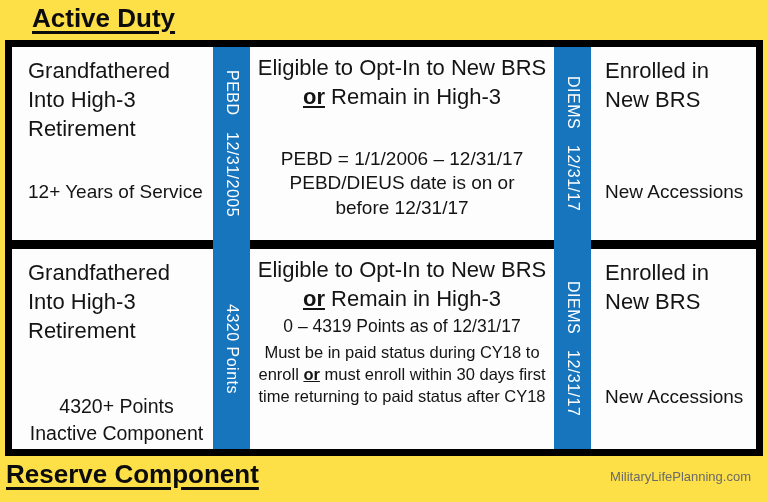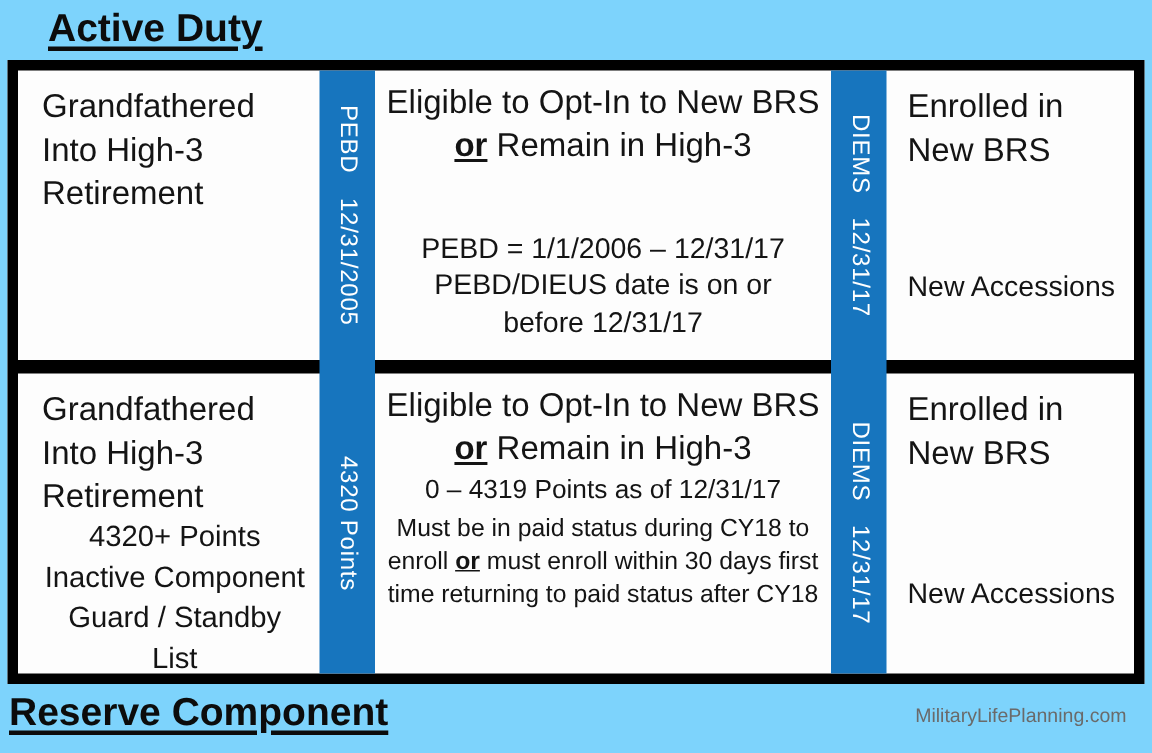--- a/index.html
+++ b/index.html
@@ -1,17 +1,17 @@
 <!DOCTYPE html>
 <html><head>
 <meta charset="utf-8">
 <style>
   html,body { margin:0; padding:0; background:#fff; }
   .page {
-    position:relative; width:768px; height:502px; background:#7dd3fc;
+    position:relative; width:768px; height:502px; background:#fde047;
     font-family:"Liberation Sans", sans-serif; color:#141414; overflow:hidden;
   }
   .title {
     position:absolute; font-size:26px; font-weight:bold; color:#0c0c0c;
     text-decoration:underline; text-decoration-thickness:2.5px; text-underline-offset:4px;
     white-space:nowrap;
   }
   .title-top { left:32px; top:3px; }
   .title-bottom { left:6px; top:459px; }
   .watermark { position:absolute; right:17px; top:469px; font-size:13px; color:#6a6a6a; }
@@ -27,21 +27,21 @@
 
   .cell { position:absolute; top:0; bottom:0; box-sizing:border-box; display:flex; flex-direction:column; }
   .c-left  { left:0;    width:201px; padding:9px 8px 0 16px; }
   .c-mid   { left:238px; width:304px; padding:6px 4px 0 4px; align-items:center; text-align:center; }
   .c-right { left:579px; width:165px; padding:9px 12px 0 14px; }
 
   .h { font-size:22px; line-height:1.32; }
   .s { font-size:19px; line-height:1.28; }
 
   .r1-sub-left  { margin-top:auto; margin-bottom:36px; }
-  .r1-sub-mid   { margin-top:auto; margin-bottom:12px; }
+  .r1-sub-mid   { margin-top:auto; margin-bottom:20px; }
   .r1-sub-right { margin-top:auto; margin-bottom:36px; }
   .r2-sub-left  { margin-top:auto; margin-bottom:2px; font-size:19.5px; line-height:1.38;text-align:center; }
   .r2-points    { font-size:17.5px; margin-top:3px; }
   .r2-note      { font-size:16.5px; line-height:1.32; margin-top:5px; max-width:298px; }
   .r2-sub-right { margin-top:auto; margin-bottom:40px; }
 
   .or { font-weight:bold; text-decoration:underline; }
 
   .strip { position:absolute; top:0; width:37px; height:402px; z-index:3; }
   .strip1 { left:201px; }
@@ -59,20 +59,21 @@
 
 <div class="page">
 
   <div class="title title-top">Active Duty</div>
 
   <div class="table">
 
     <div class="row row1">
       <div class="cell c-left">
         <div class="h">Grandfathered Into High-3 Retirement</div>
+        <div class="s r1-sub-left">12+ Years of Service</div>
       </div>
       <div class="cell c-mid">
         <div class="h"><span>Eligible to Opt-In to New BRS </span><span class="or">or</span><span> Remain in High-3</span></div>
         <div class="s r1-sub-mid">
           <div>PEBD = 1/1/2006 – 12/31/17</div>
           <div>PEBD/DIEUS date is on or</div>
           <div>before 12/31/17</div>
         </div>
       </div>
       <div class="cell c-right">
@@ -82,21 +83,20 @@
     </div>
 
     <div class="divider"></div>
 
     <div class="row row2">
       <div class="cell c-left">
         <div class="h">Grandfathered Into High-3 Retirement</div>
         <div class="s r2-sub-left">
           <div>4320+ Points</div>
           <div>Inactive Component</div>
-          <div>Guard / Standby List</div>
         </div>
       </div>
       <div class="cell c-mid">
         <div class="h"><span>Eligible to Opt-In to New BRS </span><span class="or">or</span><span> Remain in High-3</span></div>
         <div class="r2-points">0 – 4319 Points as of 12/31/17</div>
         <div class="r2-note"><span>Must be in paid status during CY18 to enroll </span><span class="or">or</span><span> must enroll within 30 days first time returning to paid status after CY18</span></div>
       </div>
       <div class="cell c-right">
         <div class="h">Enrolled in New BRS</div>
         <div class="s r2-sub-right">New Accessions</div>

